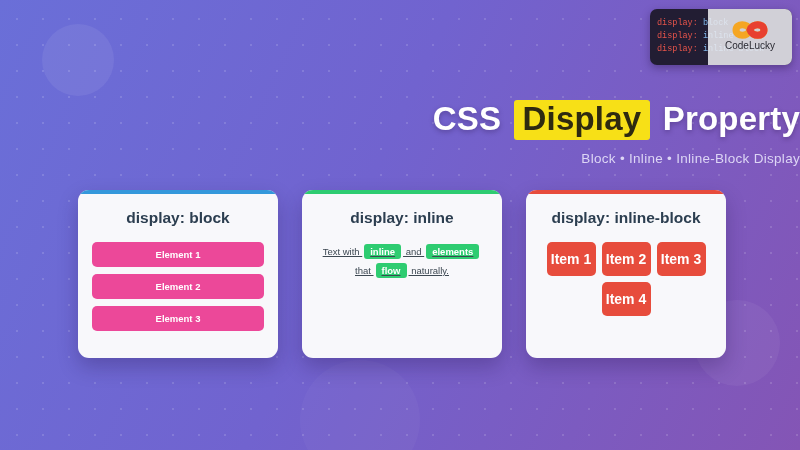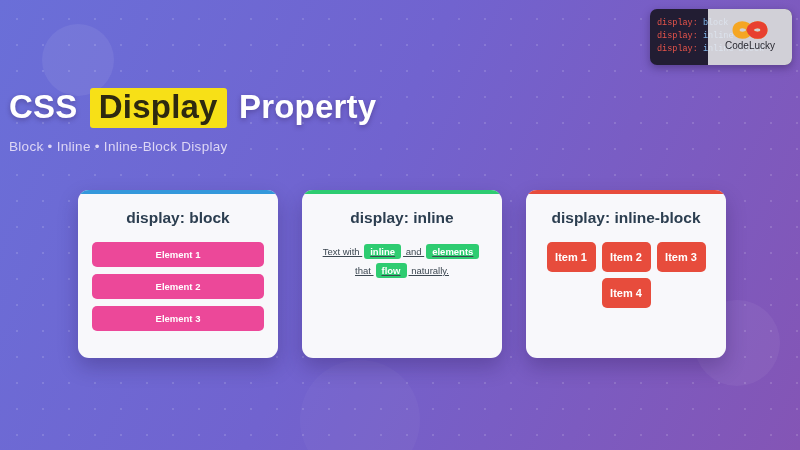--- a/index.html
+++ b/index.html
@@ -32,23 +32,22 @@
     pointer-events: none;
   }
   .blob-tl { width: 72px; height: 72px; left: 42px; top: 24px; }
   .blob-br { width: 86px; height: 86px; left: 694px; top: 300px; background: rgba(255,255,255,0.05); }
   .blob-mid { width: 120px; height: 120px; left: 300px; top: 360px; background: rgba(255,255,255,0.03); }
 
   
   .header {
     position: absolute;
     left: 0; right: 0;
-    top: 88px;
-    text-align: left;
-    padding-left: 9px;
+    top: 100px;
+    text-align: right;
   }
   .title {
     font-size: 33px;
     font-weight: bold;
     color: #ffffff;
     letter-spacing: 0.2px;
     text-shadow: 0 2px 5px rgba(40,20,70,0.35);
     line-height: 1.1;
     white-space: nowrap;
   }
@@ -132,21 +131,21 @@
     border-radius: 3px;
     margin: 0 2px;
   }
 
   
   .ib-demo { text-align: center; font-size: 0; }
   .ib-item {
     display: inline-block;
     background: #e74c3c;
     color: #ffffff;
-    font-size: 11px;
+    font-size: 14px;
     font-weight: bold;
     padding: 9px 0;
     width: 49px;
     text-align: center;
     border-radius: 5px;
     margin: 0 3px 6px 3px;
   }
 
   
   .badge {

